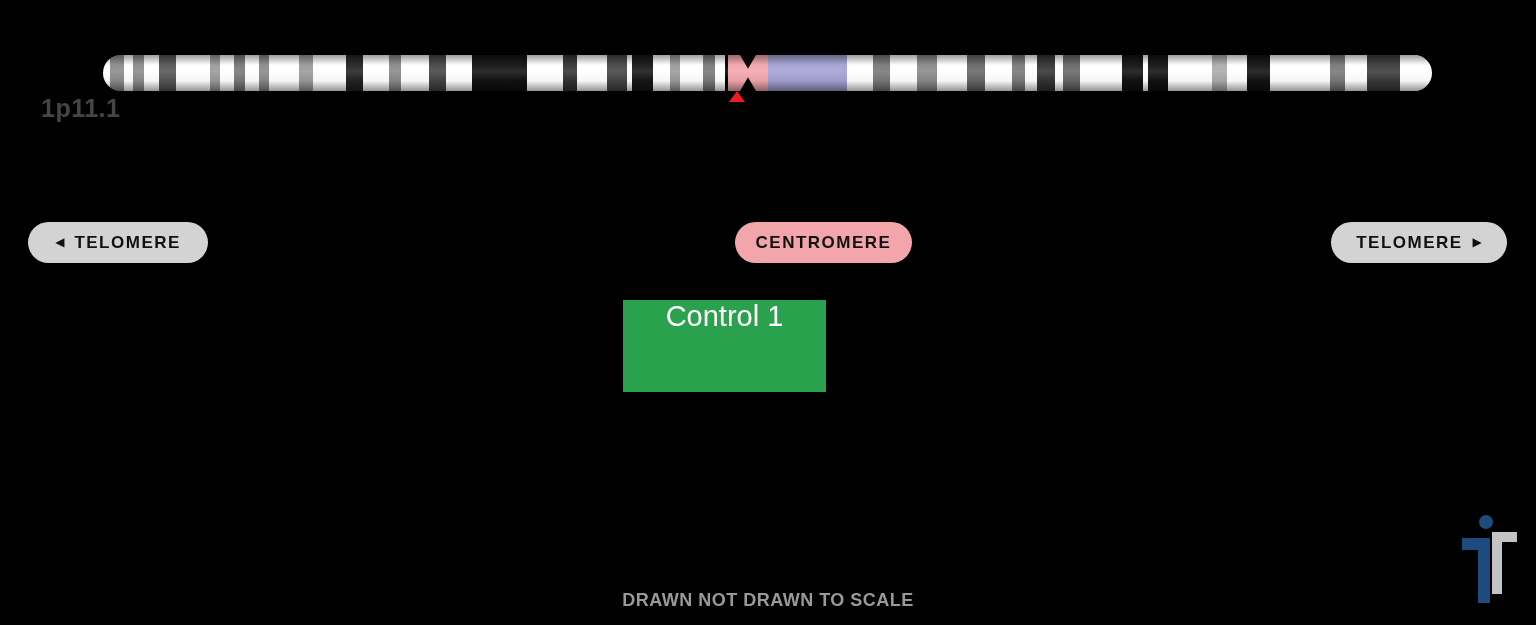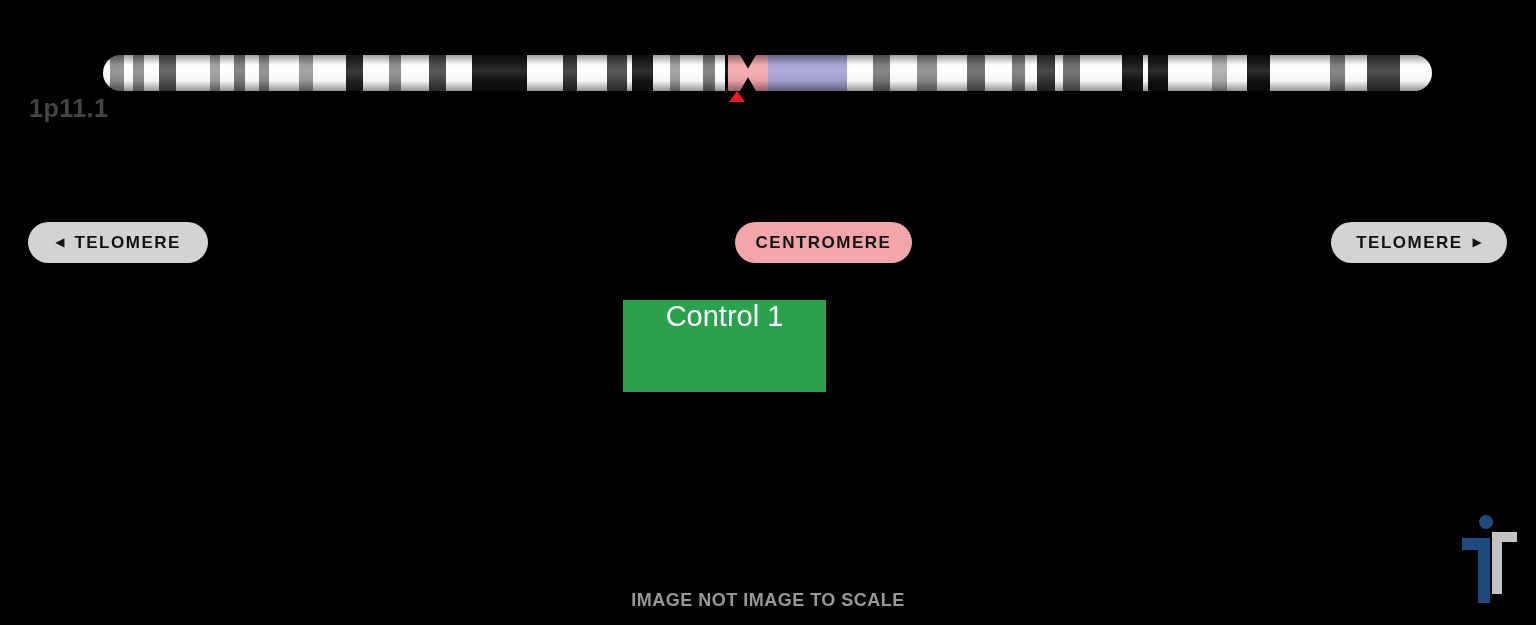--- a/index.html
+++ b/index.html
@@ -2,21 +2,21 @@
 <html><head>
 <meta charset="utf-8">
 <style>
   html,body{margin:0;padding:0;}
   body{
     width:1536px;height:625px;position:relative;overflow:hidden;
     background:#000;
     font-family:"Liberation Sans","DejaVu Sans",sans-serif;
   }
   .band-label{
-    position:absolute;left:29px;top:60px;width:74px;height:30px;
+    position:absolute;left:41px;top:60px;width:74px;height:30px;
     font-size:25px;font-weight:700;letter-spacing:0.5px;line-height:30px;margin-top:33px;
   }
   .chromosome{
     position:absolute;left:103px;top:55px;width:1329px;height:36px;
     border-radius:18px;overflow:hidden;background:transparent;
   }
   .chromosome::after{ 
     content:"";position:absolute;inset:0;pointer-events:none;border-radius:18px;
     background:linear-gradient(to bottom,
       rgba(0,0,0,0.38) 0%, rgba(255,255,255,0.05) 28%,
@@ -139,21 +139,21 @@
 
 <div class="pill pill-right" style="background: rgb(211, 211, 211); color: rgb(17, 17, 17);">
   <span>TELOMERE</span>
   <span class="arrow">▶</span>
 </div>
 
 <div class="gene-box" style="background: rgb(42, 162, 77); color: rgb(255, 255, 255);">
   <span>Control 1</span>
 </div>
 
-<div class="disclaimer" style="color: rgb(151, 153, 155);">IMAGE NOT IMAGE TO SCALE</div>
+<div class="disclaimer" style="color: rgb(151, 153, 155);">DRAWN NOT DRAWN TO SCALE</div>
 
 <div class="logo">
   <div class="logo-gray-arm" style="background: rgb(195, 195, 197);"></div>
   <div class="logo-gray-bar" style="background: rgb(195, 195, 197);"></div>
   <div class="logo-blue-arm" style="background: rgb(29, 75, 125);"></div>
   <div class="logo-blue-bar" style="background: rgb(29, 75, 125);"></div>
   <div class="logo-head" style="background: rgb(29, 75, 125);"></div>
 </div>
 
 </body></html>

